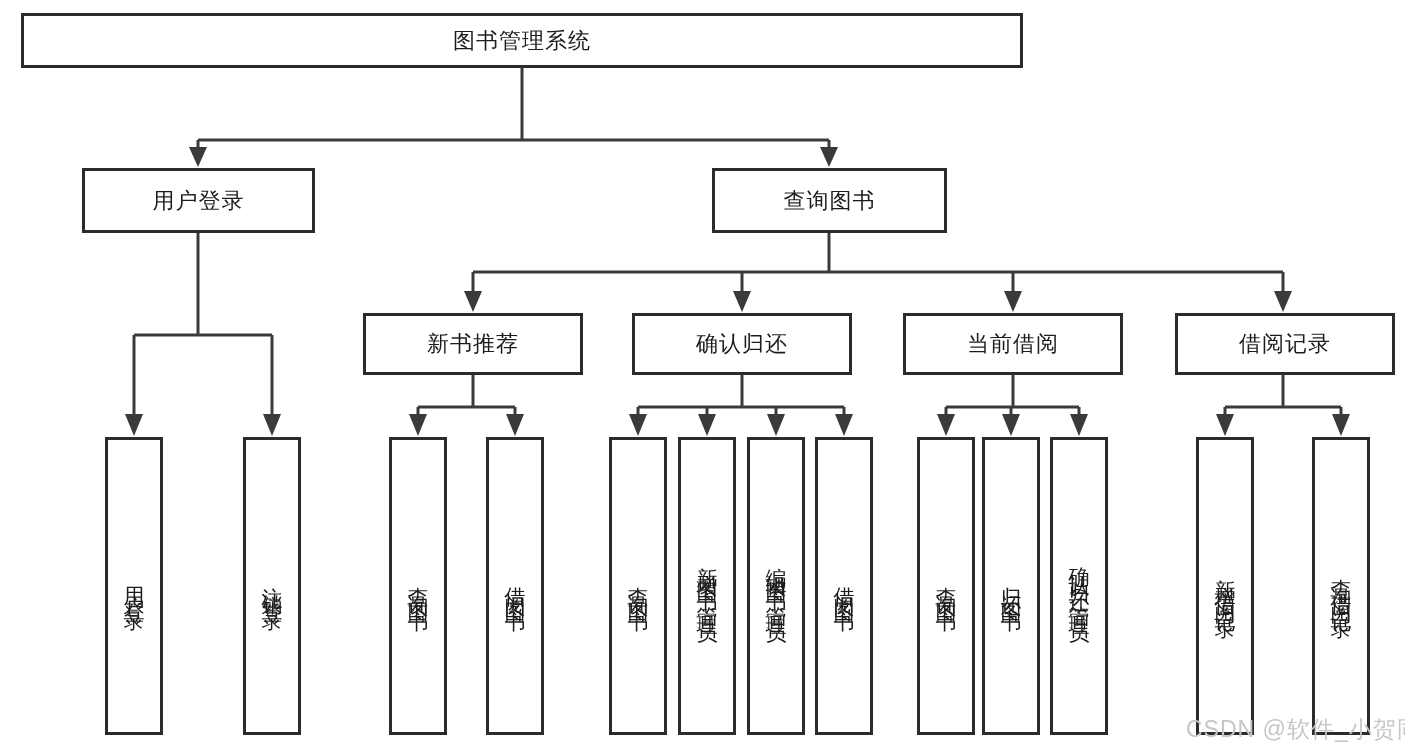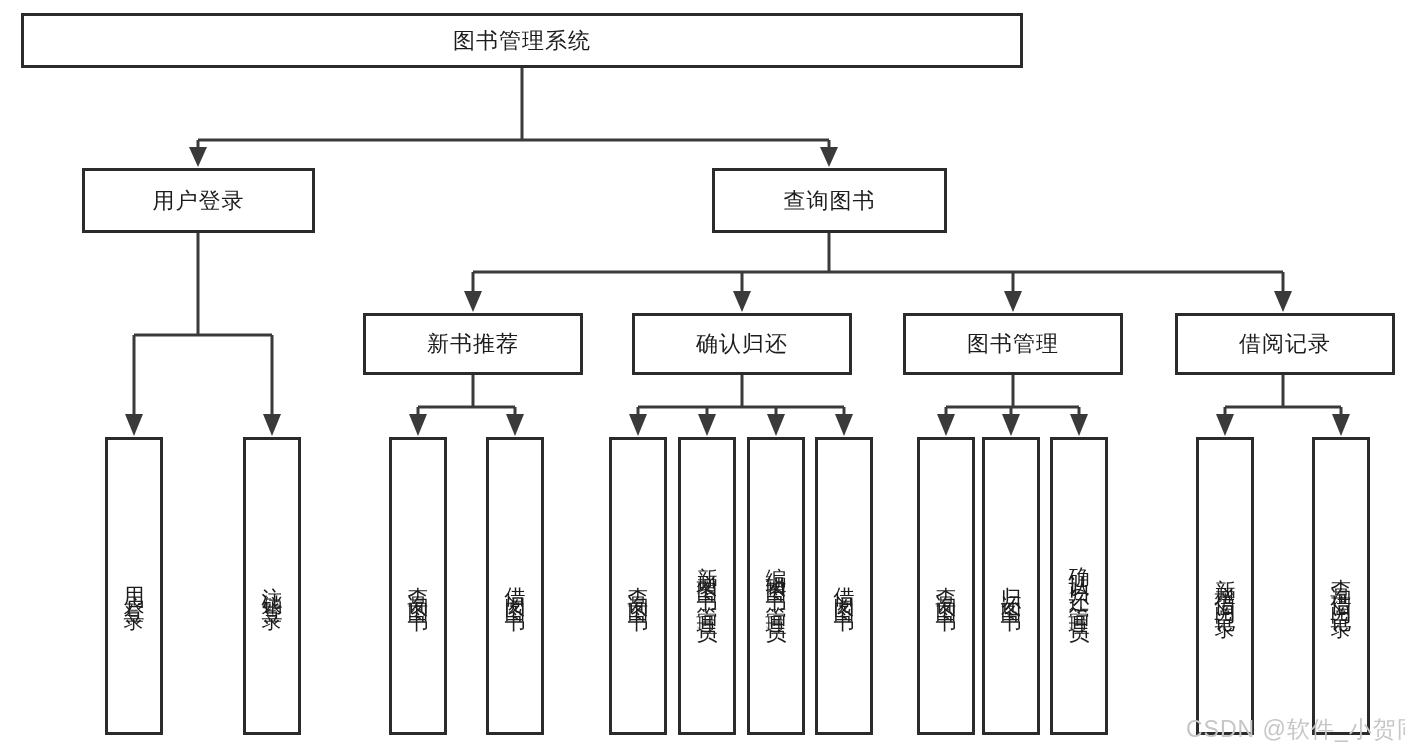--- a/index.html
+++ b/index.html
@@ -132,21 +132,21 @@
     <polygon points="1332,414 1350,414 1341,436"></polygon>
   </svg>
 
   <div class="node" style="left:21px;top:13px;width:1002px;height:55px">图书管理系统</div>
 
   <div class="node" style="left:82px;top:168px;width:233px;height:65px">用户登录</div>
   <div class="node" style="left:712px;top:168px;width:235px;height:65px">查询图书</div>
 
   <div class="node" style="left:363px;top:313px;width:220px;height:62px">新书推荐</div>
   <div class="node" style="left:632px;top:313px;width:220px;height:62px">确认归还</div>
-  <div class="node" style="left:903px;top:313px;width:220px;height:62px">图书管理</div>
+  <div class="node" style="left:903px;top:313px;width:220px;height:62px">当前借阅</div>
   <div class="node" style="left:1175px;top:313px;width:220px;height:62px">借阅记录</div>
 
   <div class="leaf" style="left:105px">用户登录</div>
   <div class="leaf" style="left:243px">注销登录</div>
 
   <div class="leaf" style="left:389px">查询图书</div>
   <div class="leaf" style="left:486px">借阅图书</div>
 
   <div class="leaf" style="left:609px">查询图书</div>
   <div class="leaf" style="left:678px">新增图书（管理员）</div>

